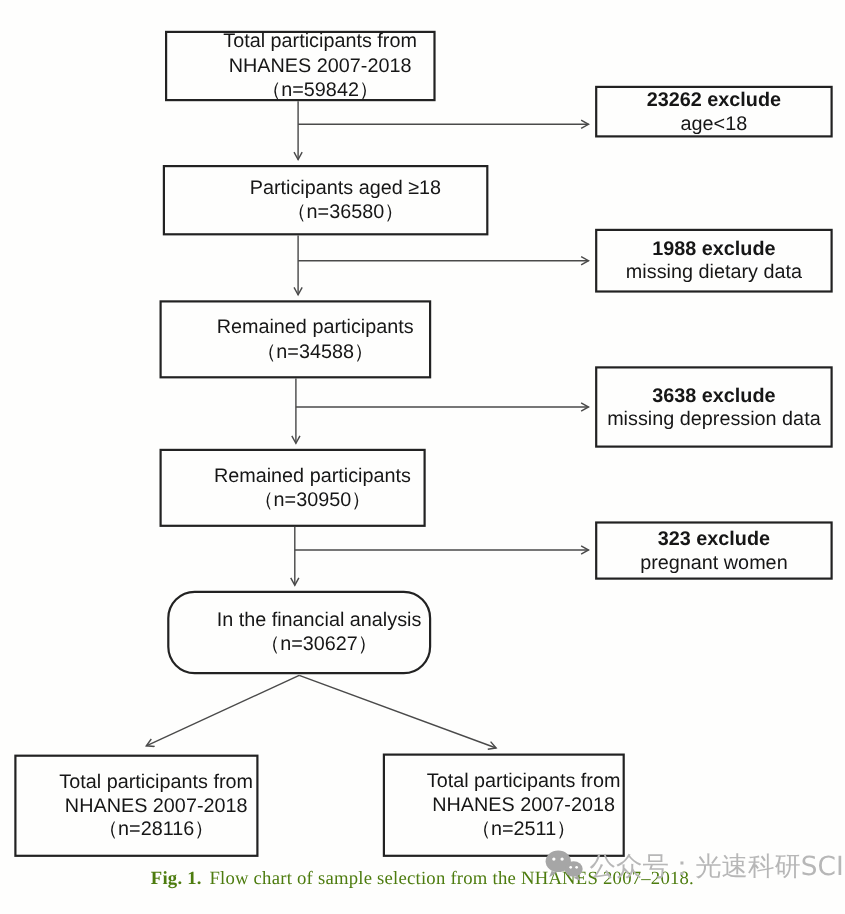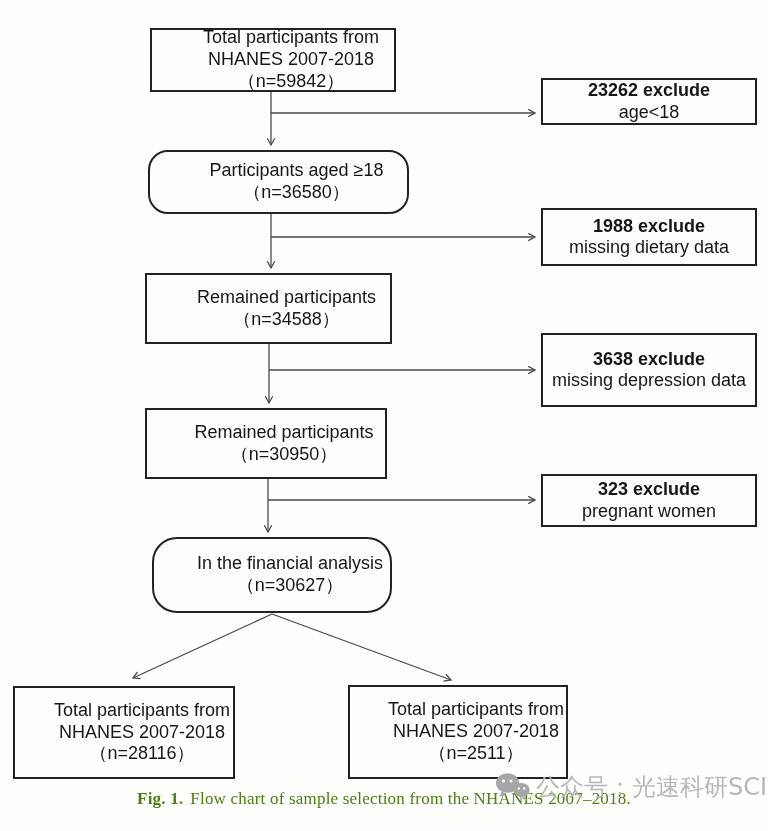--- a/index.html
+++ b/index.html
@@ -55,21 +55,21 @@
       <line x1="272" y1="614" x2="451" y2="680" marker-end="url(#ah)"></line>
     </g>
   </svg>
 
   <div class="box main-box" style="left:150px; top:28px; width:246px; height:64px;">
     <div>Total participants from</div>
     <div>NHANES 2007-2018</div>
     <div>（n=59842）</div>
   </div>
 
-  <div class="box main-box" style="left:148px; top:150px; width:261px; height:64px;border-radius:20px;">
+  <div class="box main-box" style="left:148px; top:150px; width:296px; height:64px;">
     <div>Participants aged ≥18</div>
     <div>（n=36580）</div>
   </div>
 
   <div class="box main-box" style="left:145px; top:273px; width:247px; height:71px;">
     <div>Remained participants</div>
     <div>（n=34588）</div>
   </div>
 
   <div class="box main-box" style="left:145px; top:408px; width:242px; height:71px;">

